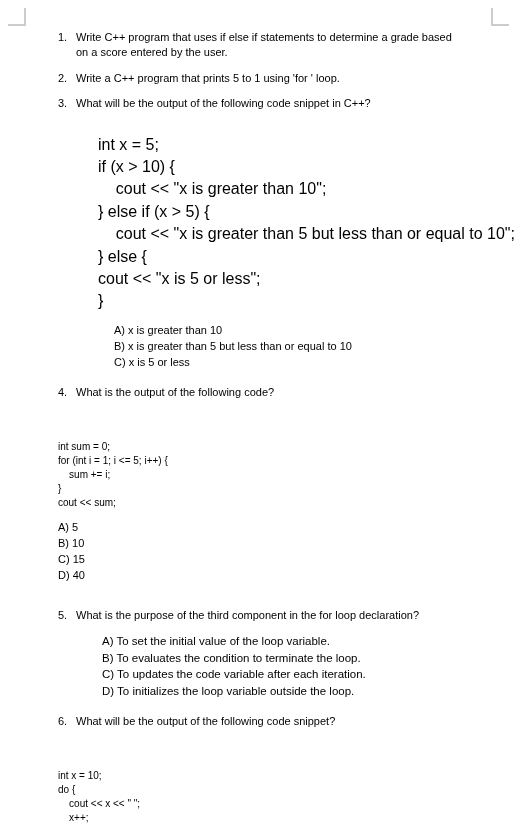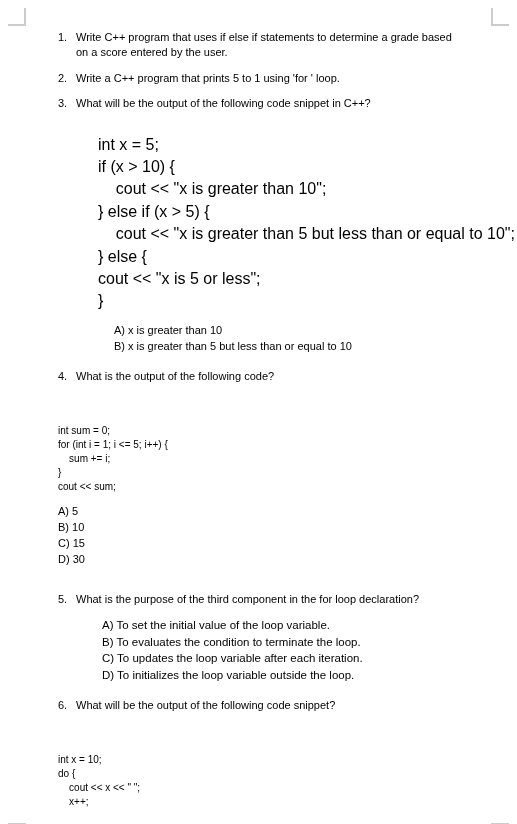--- a/index.html
+++ b/index.html
@@ -115,47 +115,48 @@
 if (x &gt; 10) {
     cout &lt;&lt; "x is greater than 10";
 } else if (x &gt; 5) {
     cout &lt;&lt; "x is greater than 5 but less than or equal to 10";
 } else {
 cout &lt;&lt; "x is 5 or less";
 }</div>
   <div class="opts">
     <div>A) x is greater than 10</div>
     <div>B) x is greater than 5 but less than or equal to 10</div>
+    <div>C) x is 5 or less</div>
   </div>
 
   <div class="q">
     <div class="num">4.</div>
     <div class="txt">What is the output of the following code?</div>
   </div>
   <div class="gap"></div>
   <div class="code2">int sum = 0;
 for (int i = 1; i &lt;= 5; i++) {
     sum += i;
 }
 cout &lt;&lt; sum;</div>
   <div class="opts2">
     <div>A) 5</div>
     <div>B) 10</div>
     <div>C) 15</div>
-    <div>D) 30</div>
+    <div>D) 40</div>
   </div>
 
   <div class="q">
     <div class="num">5.</div>
     <div class="txt">What is the purpose of the third component in the for loop declaration?</div>
   </div>
   <div class="opts5">
     <div>A) To set the initial value of the loop variable.</div>
     <div>B) To evaluates the condition to terminate the loop.</div>
-    <div>C) To updates the loop variable after each iteration.</div>
+    <div>C) To updates the code variable after each iteration.</div>
     <div>D) To initializes the loop variable outside the loop.</div>
   </div>
 
   <div class="q">
     <div class="num">6.</div>
     <div class="txt">What will be the output of the following code snippet?</div>
   </div>
   <div class="gap"></div>
   <div class="code2">int x = 10;
 do {

